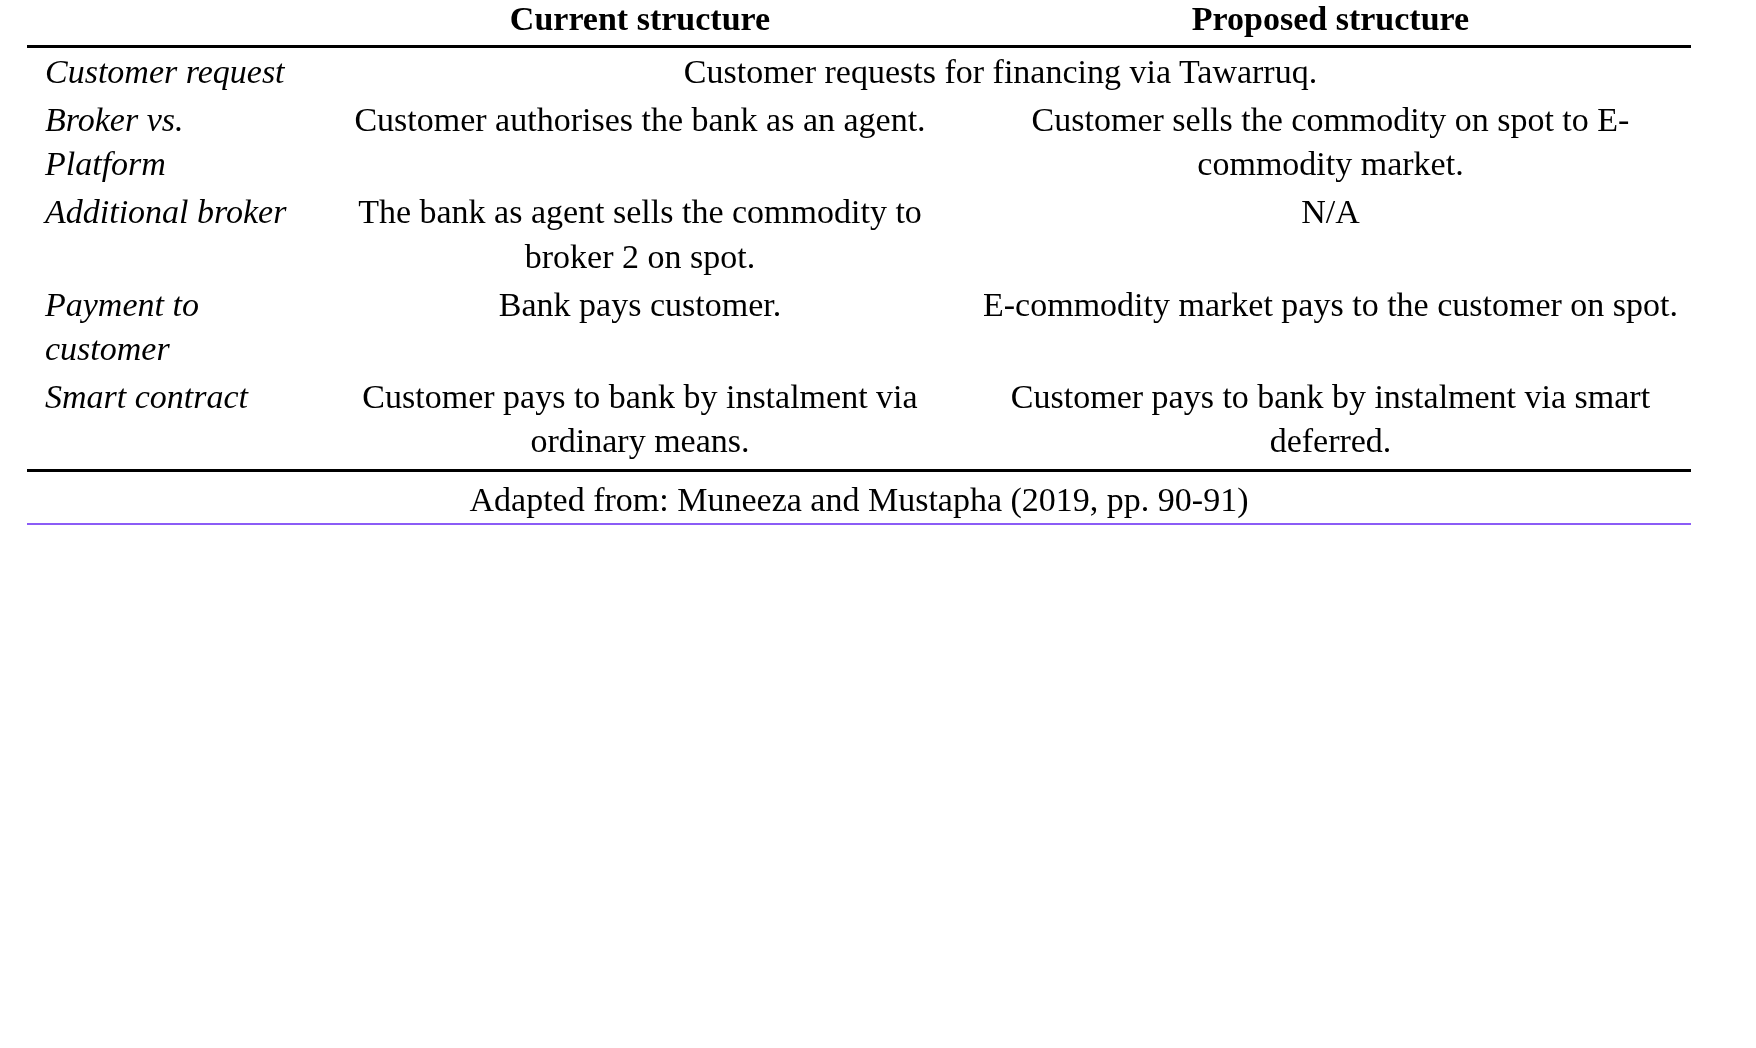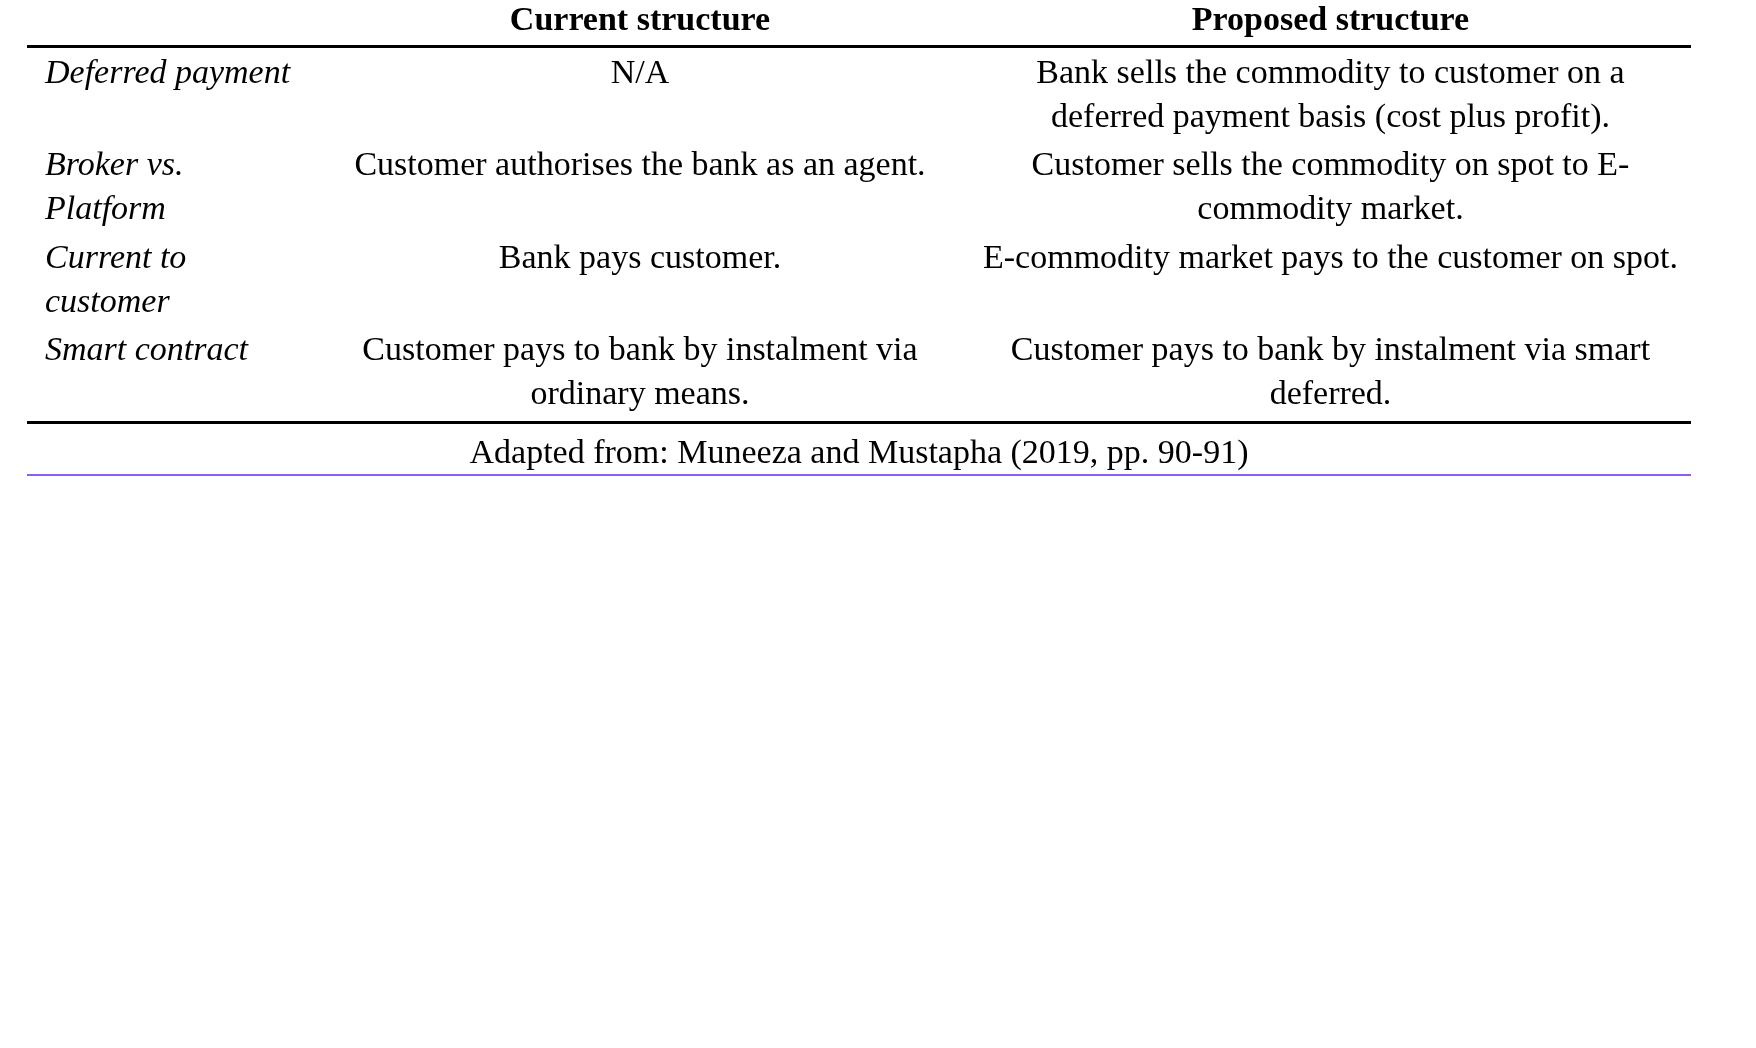--- a/index.html
+++ b/index.html
@@ -87,39 +87,43 @@
     </colgroup>
     <thead>
       <tr>
         <th class="blank"></th>
         <th>Current structure</th>
         <th>Proposed structure</th>
       </tr>
     </thead>
     <tbody>
 
+      <tr>
+        <td class="label">Customer request</td>
+        <td class="cell" colspan="2">Customer requests for financing via Tawarruq.</td>
+      </tr>
 
 
 
-      <tr>
-        <td class="label">Deferred payment</td>
-        <td class="cell">N/A</td>
-        <td class="cell">Bank sells the commodity to customer on a deferred payment basis (cost plus profit).</td>
-      </tr>
 
       <tr>
         <td class="label">Broker vs. Platform</td>
         <td class="cell">Customer authorises the bank as an agent.</td>
         <td class="cell">Customer sells the commodity on spot to E-commodity market.</td>
       </tr>
 
+      <tr>
+        <td class="label">Additional broker</td>
+        <td class="cell">The bank as agent sells the commodity to broker 2 on spot.</td>
+        <td class="cell">N/A</td>
+      </tr>
 
 
       <tr>
-        <td class="label">Current to customer</td>
+        <td class="label">Payment to customer</td>
         <td class="cell">Bank pays customer.</td>
         <td class="cell">E-commodity market pays to the customer on spot.</td>
       </tr>
 
       <tr class="last-row">
         <td class="label">Smart contract</td>
         <td class="cell">Customer pays to bank by instalment via ordinary means.</td>
         <td class="cell">Customer pays to bank by instalment via smart deferred.</td>
       </tr>
 

